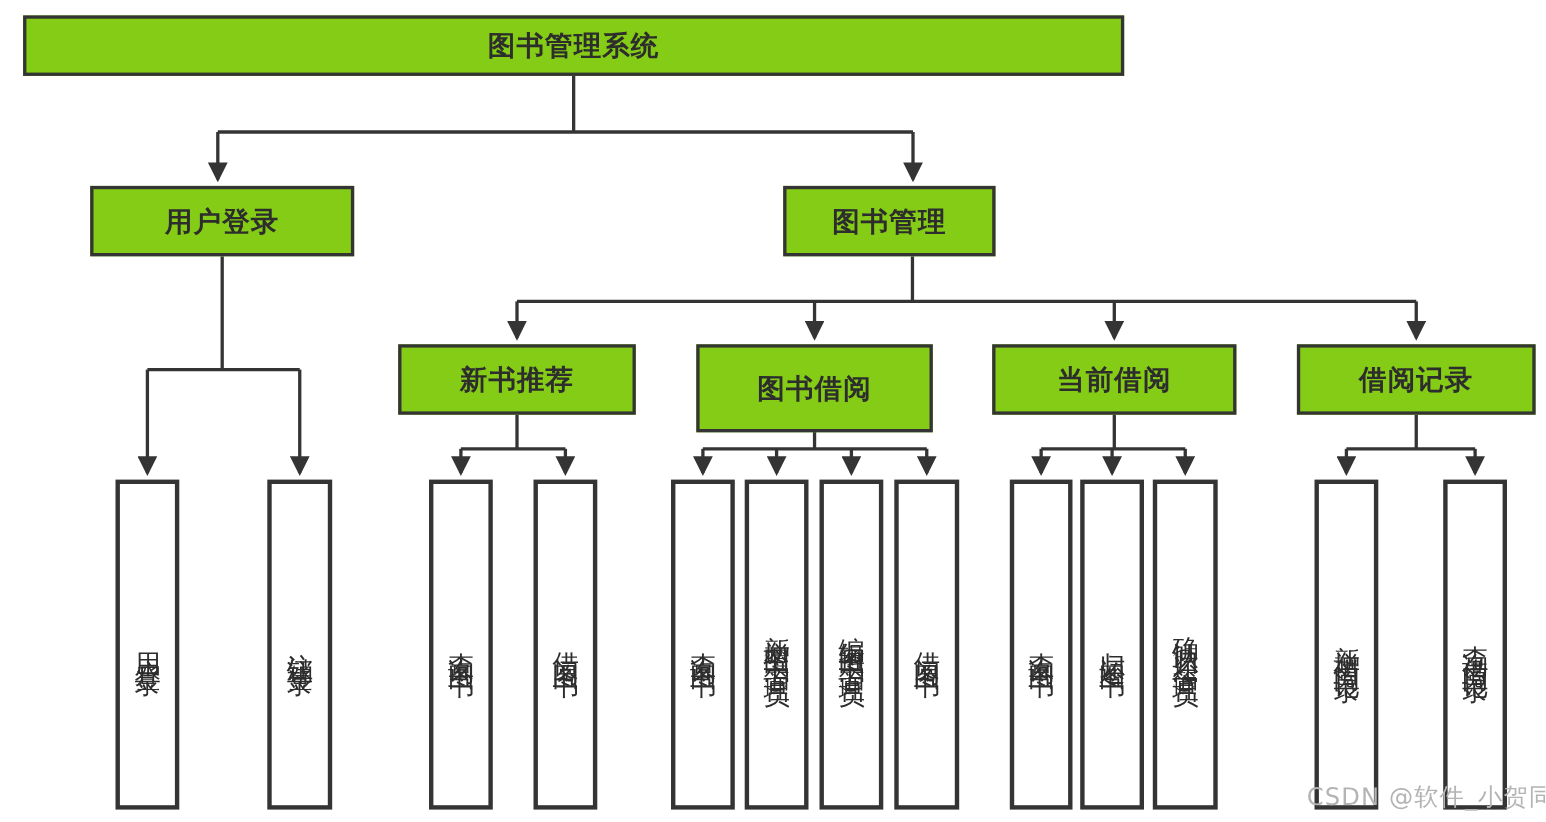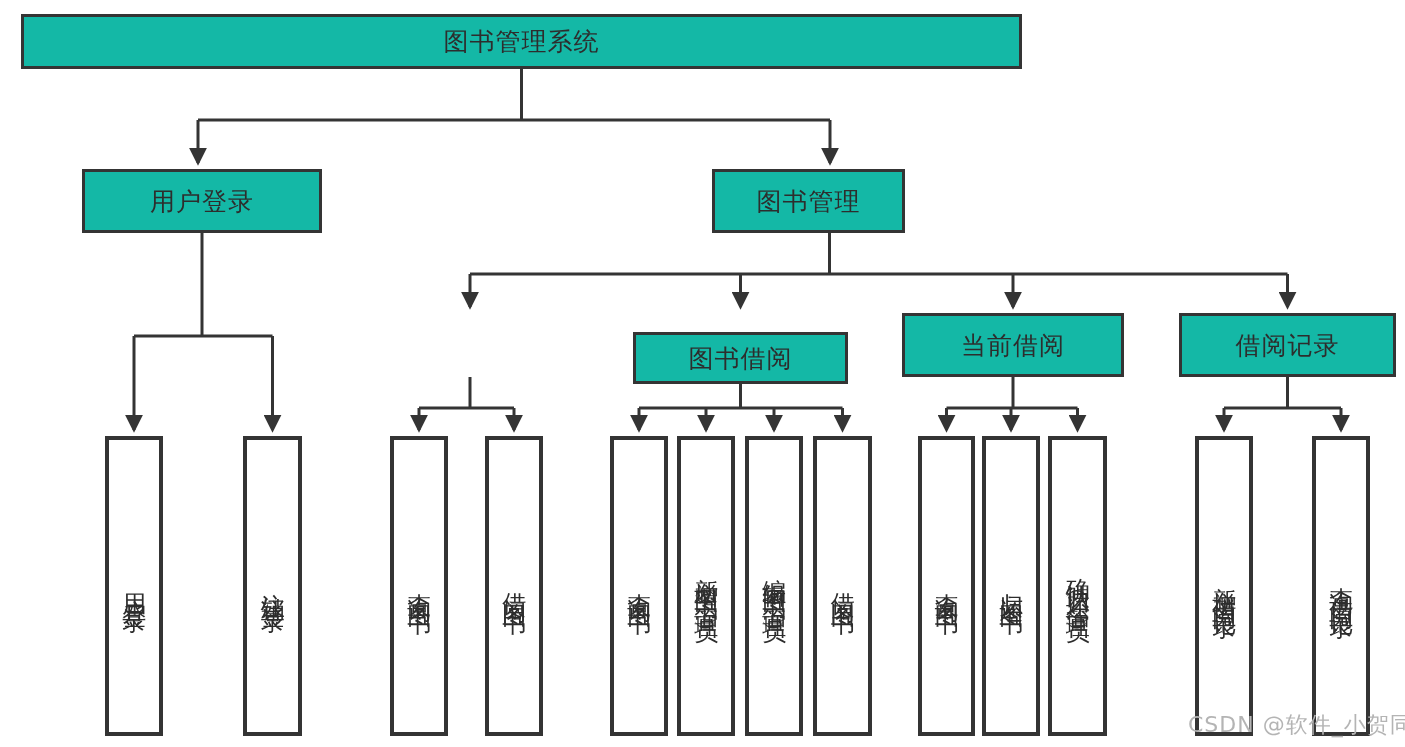--- a/index.html
+++ b/index.html
@@ -9,29 +9,30 @@
     height: 747px;
     background: #ffffff;
     font-family: "DejaVu Sans", "Liberation Sans", sans-serif;
     overflow: hidden;
   }
   svg.connectors { position: absolute; left: 0; top: 0; z-index: 1; }
   .node {
     position: absolute;
     box-sizing: border-box;
     border: 3px solid #343434;
-    background: #14b8a6;
+    background: #84cc16;
     display: flex;
     align-items: center;
     justify-content: center;
     font-size: 25px;
     letter-spacing: 1px;
     color: #2d2d2d;
     z-index: 2;
     white-space: nowrap;
+    font-weight: bold;
   }
   .node.root { font-size: 25px; }
   .leaf {
     position: absolute;
     top: 436px;
     height: 300px;
     box-sizing: border-box;
     border: 4px solid #343434;
     background: #ffffff;
     display: flex;
@@ -112,21 +113,22 @@
       <path marker-end="url(#arrow)" d="M1224 408 V430"></path>
       <path marker-end="url(#arrow)" d="M1341 408 V430"></path>
     </g>
   </svg>
 
   <div class="node root" style="left:21px; top:14px; width:1001px; height:55px;">图书管理系统</div>
 
   <div class="node" style="left:82px; top:169px; width:240px; height:64px;">用户登录</div>
   <div class="node" style="left:712px; top:169px; width:193px; height:64px;">图书管理</div>
 
-  <div class="node" style="left:633px; top:313px; width:215px; height:52px;margin-top:19px;">图书借阅</div>
+  <div class="node" style="left:362px; top:313px; width:216px; height:64px;">新书推荐</div>
+  <div class="node" style="left:633px; top:313px; width:215px; height:80px;">图书借阅</div>
   <div class="node" style="left:902px; top:313px; width:222px; height:64px;">当前借阅</div>
   <div class="node" style="left:1179px; top:313px; width:217px; height:64px;">借阅记录</div>
 
   <div class="leaf" style="left:105px; width:58px;">
     <span>用户登录</span>
   </div>
   <div class="leaf" style="left:243px; width:59px;">
     <span>注销登录</span>
   </div>
 

